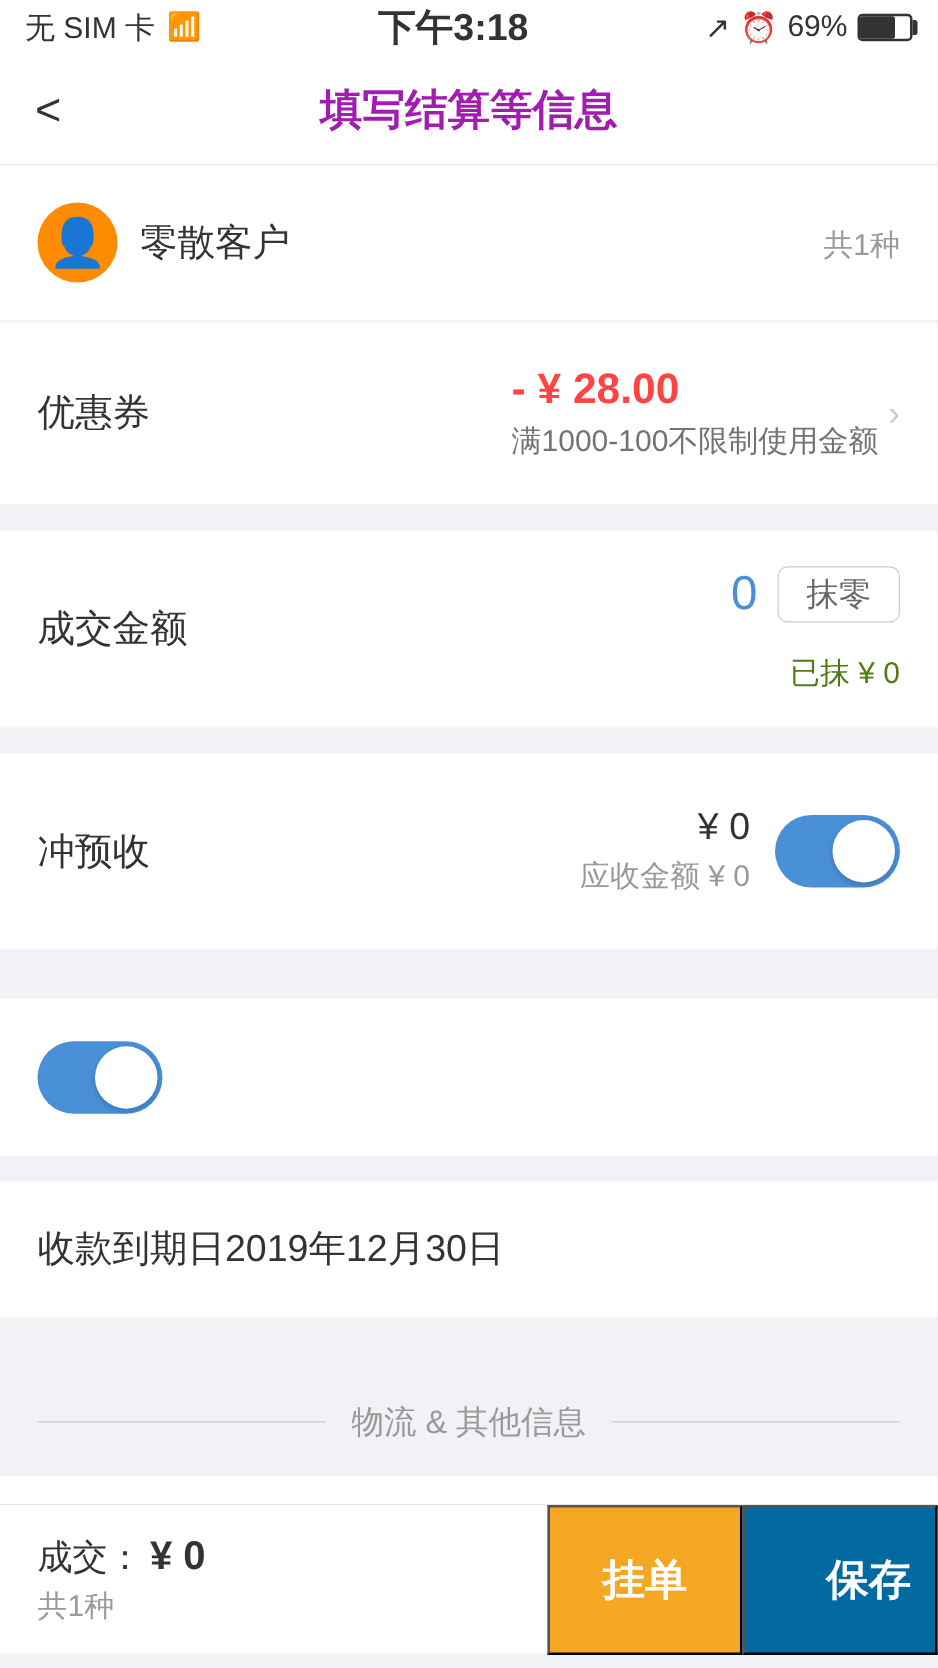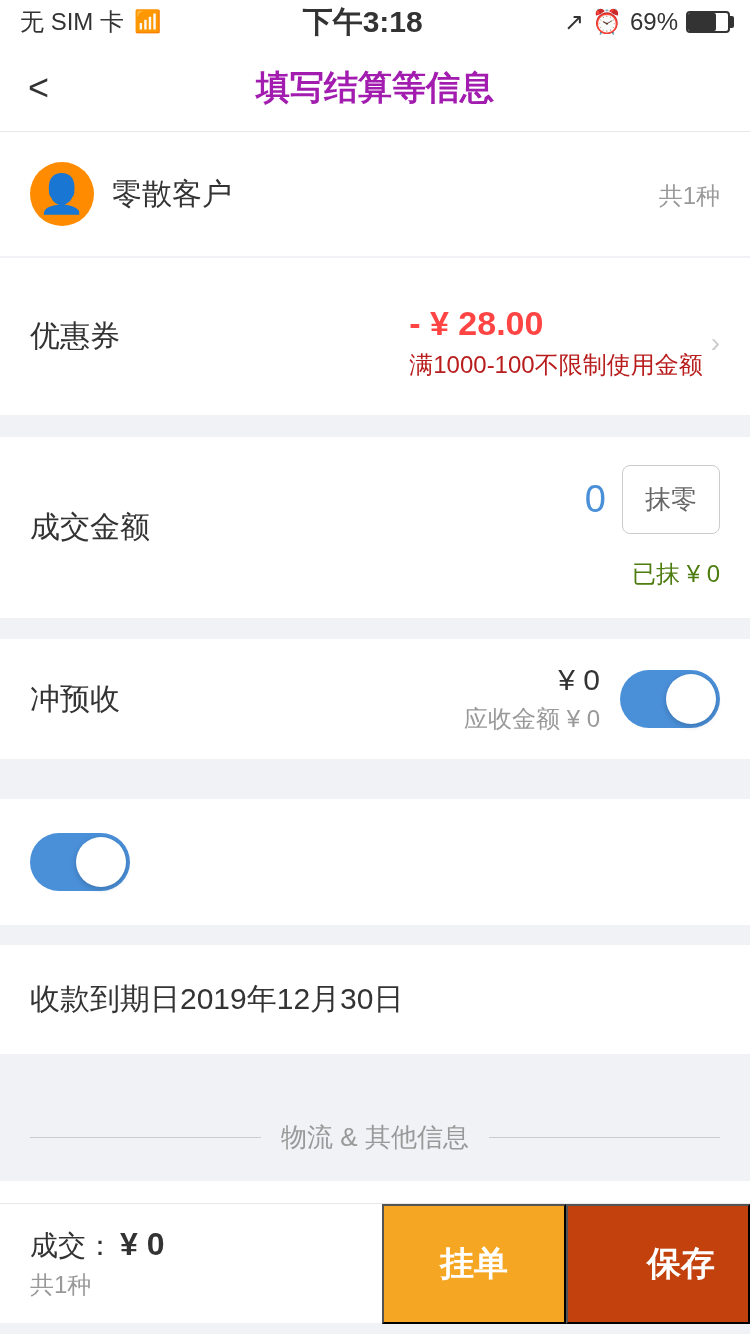--- a/index.html
+++ b/index.html
@@ -104,49 +104,49 @@
     
     .coupon-section {
       background: #fff;
       padding: 34px 30px;
       display: flex;
       align-items: center;
       justify-content: space-between;
       margin-bottom: 2px;
     }
     .coupon-amount { font-size: 34px; font-weight: 600; color: #ff4444; }
-    .coupon-desc { font-size: 24px; color: #b91c1c; margin-top: 6px; text-align: center; }
-    .coupon-right { display: flex; align-items: center; gap: 8px; margin-top: 12px; }
+    .coupon-desc { font-size: 24px; color: #737373; margin-top: 6px; text-align: center; }
+    .coupon-right { display: flex; align-items: center; gap: 8px; }
 
     
     .amount-section {
       background: #fff;
       padding: 28px 30px;
       display: flex;
       align-items: center;
       justify-content: space-between;
       border-bottom: 1px solid #f0f0f0;
     }
     .amount-value { font-size: 38px; font-weight: 500; color: #4a90d9; }
     .round-zero-btn {
       border: 1.5px solid #ccc;
       border-radius: 8px;
-      padding: 16px 22px;
+      padding: 4px 22px;
       font-size: 26px;
       color: #666;
       background: #fff;
       cursor: pointer;
       text-align: right;
     }
     .already-erased { font-size: 24px; color: #4d7c0f; margin-top: 8px; }
 
     
     .prepay-section {
       background: #fff;
-      padding: 24px 30px;
+      padding: 42px 30px;
       display: flex;
       align-items: center;
       justify-content: space-between;
     }
     .prepay-values { text-align: right; }
     .prepay-main { font-size: 30px; color: #333; }
     .prepay-sub { font-size: 24px; color: #999; margin-top: 6px; }
 
     
     .toggle {
@@ -232,32 +232,32 @@
     }
     .bottom-info {
       flex: 1;
       padding: 0 30px;
     }
     .bottom-deal { font-size: 28px; color: #333; }
     .bottom-deal-amount { font-size: 32px; font-weight: 600; color: #333; }
     .bottom-count { font-size: 24px; color: #999; margin-top: 4px; }
     .bottom-btn {
       height: 120px;
-      width: 184px;
+      width: 156px;
       display: flex;
       align-items: center;
       justify-content: center;
       font-size: 34px;
       font-weight: 600;
       color: #fff;
       cursor: pointer;
       flex-shrink: 0;
     }
     .btn-pending { background: #f5a623; }
-    .btn-save { background: #c2410c; padding-left: 46px; }
+    .btn-save { background: #0369a1; padding-left: 46px; }
 
     .wifi-icon { font-size: 22px; }
   </style>
 </head>
 <body>
 
 <div class="status-bar">
   <div class="status-left">
     <span>无 SIM 卡</span>
     <span class="wifi-icon">📶</span>

